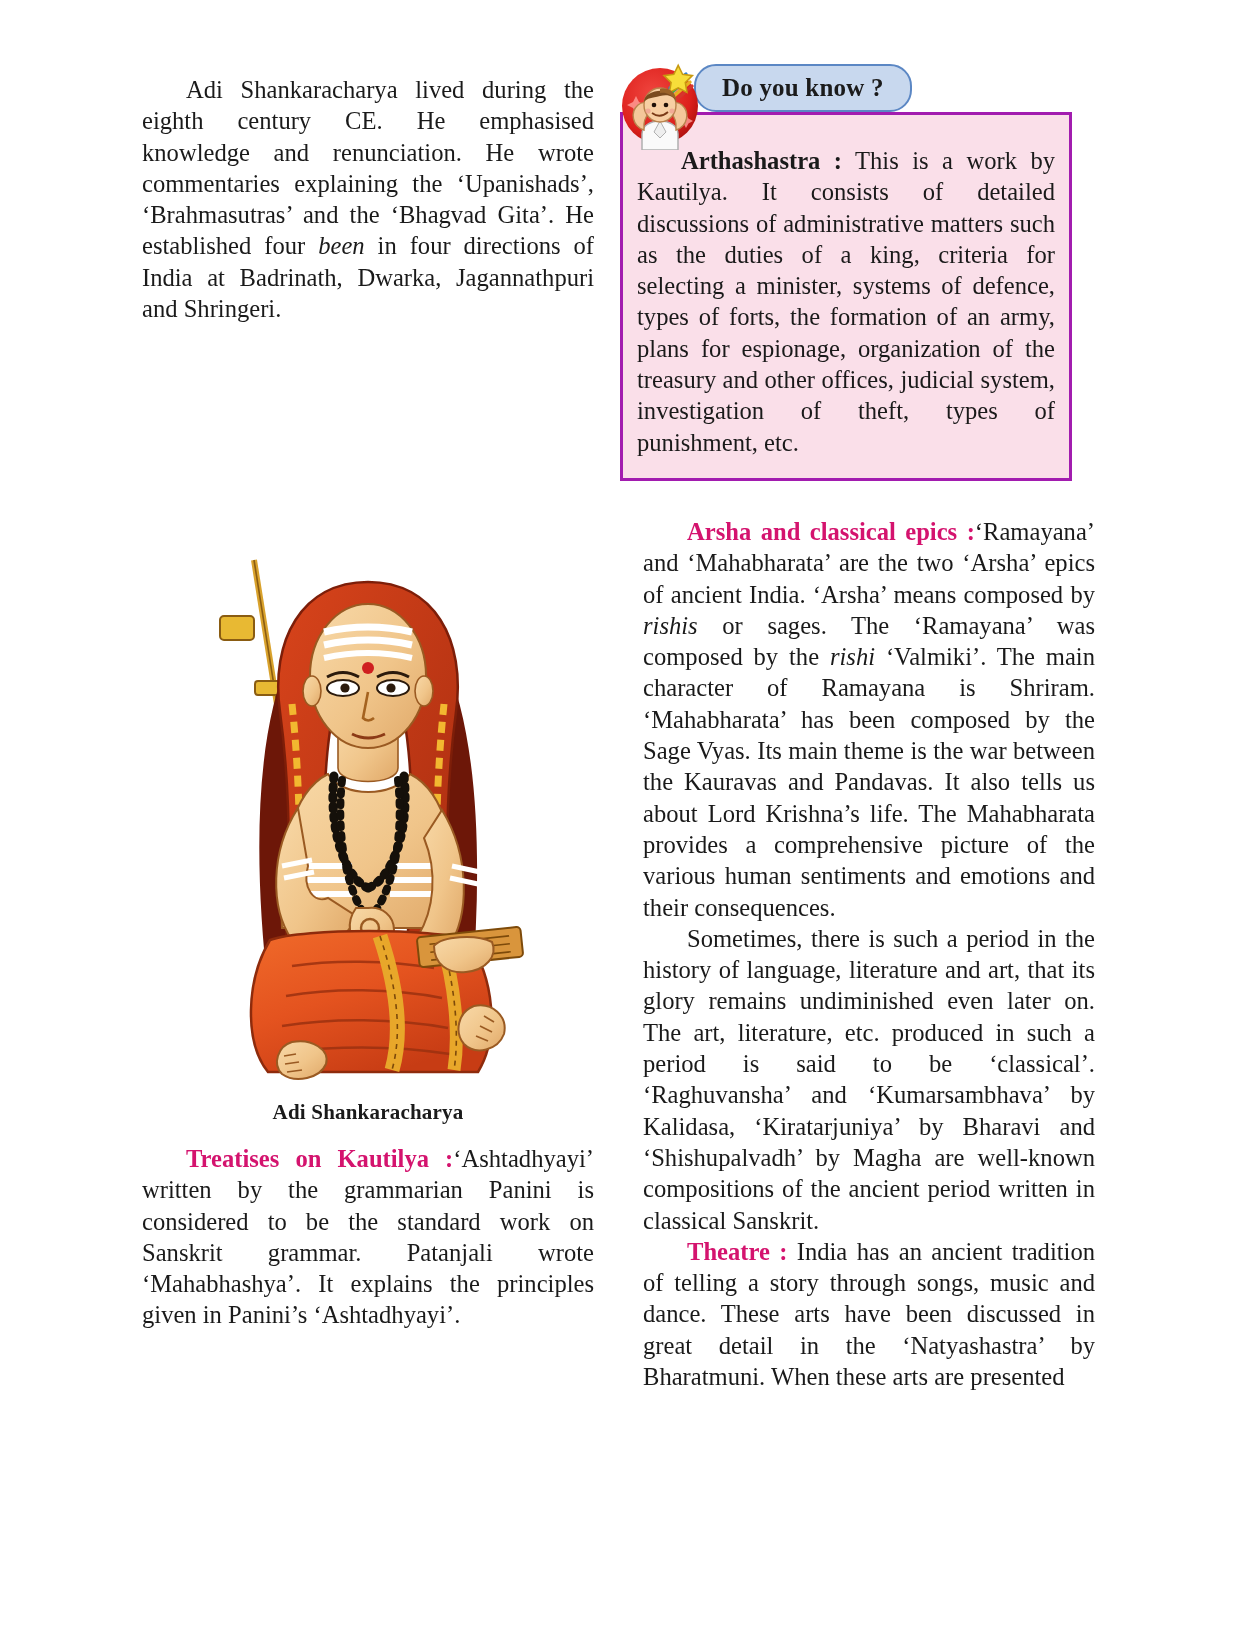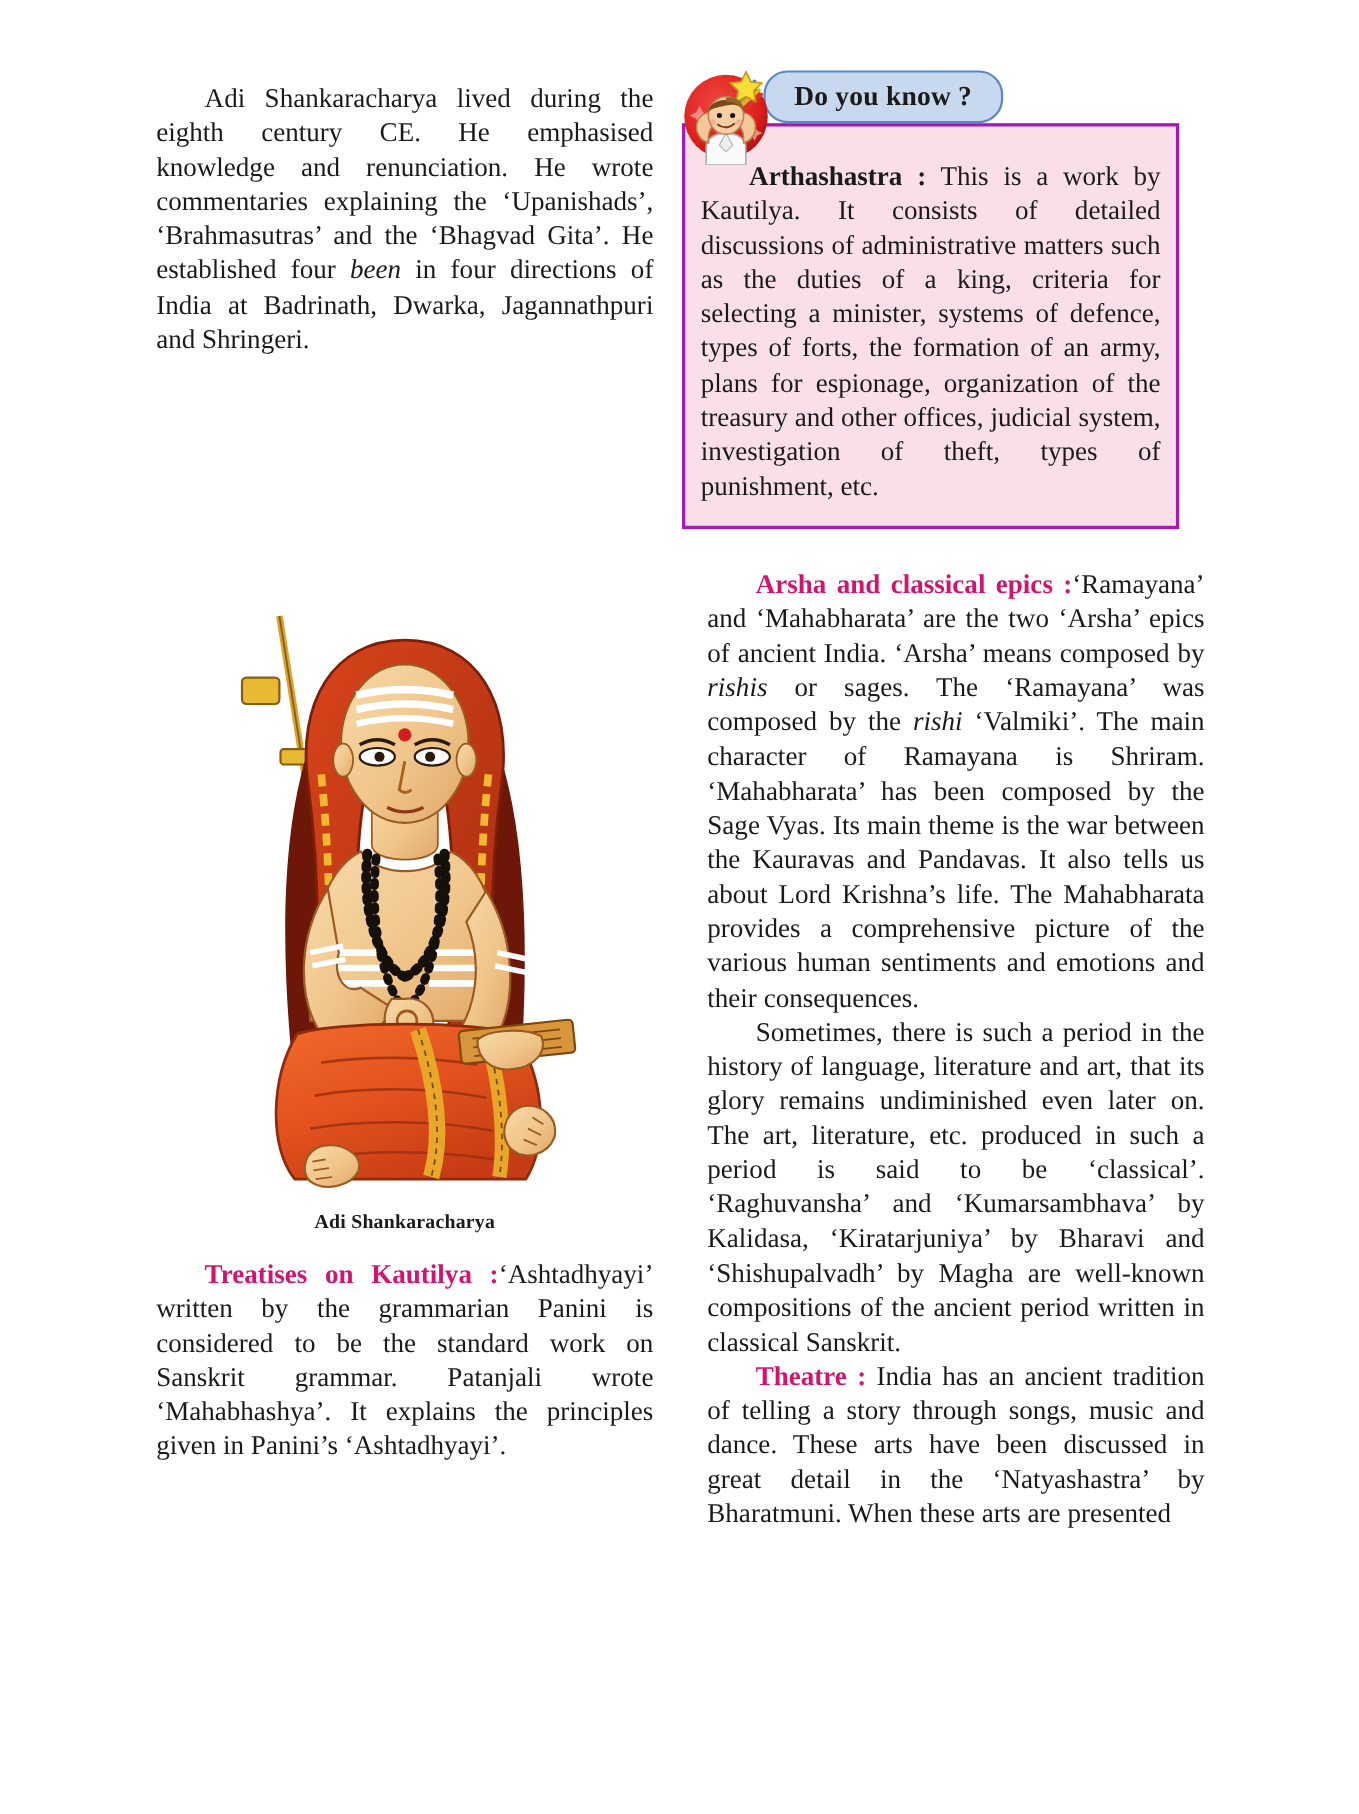--- a/index.html
+++ b/index.html
@@ -104,21 +104,21 @@
   
   .figure {
     position: absolute;
     left: 142px;
     top: 536px;
     width: 452px;
     text-align: center;
   }
   .figure svg { display: block; margin: 0 auto; }
   .fig-caption {
-    font-size: 18px;
+    font-size: 21px;
     font-weight: bold;
     margin-top: 4px;
     letter-spacing: .2px;
   }
 
   
   .footer {
     position: absolute;
     left: 0;
     top: 1556px;

